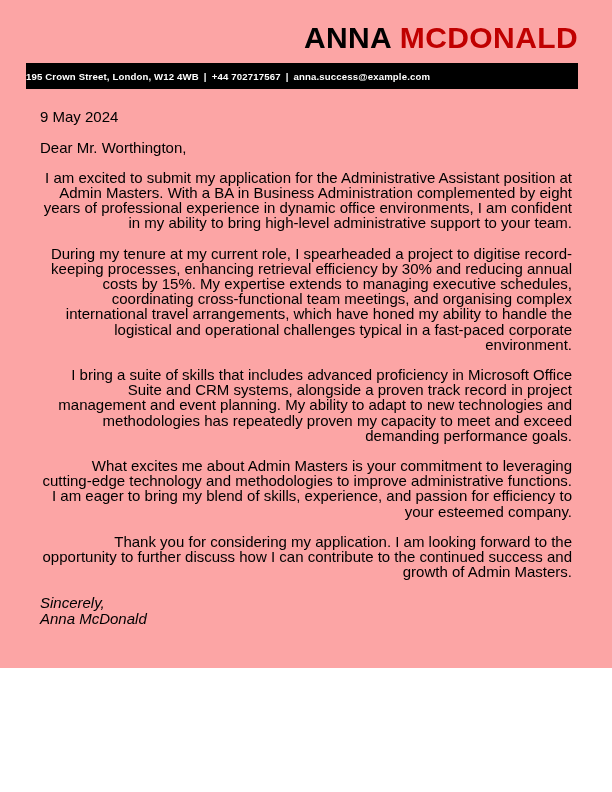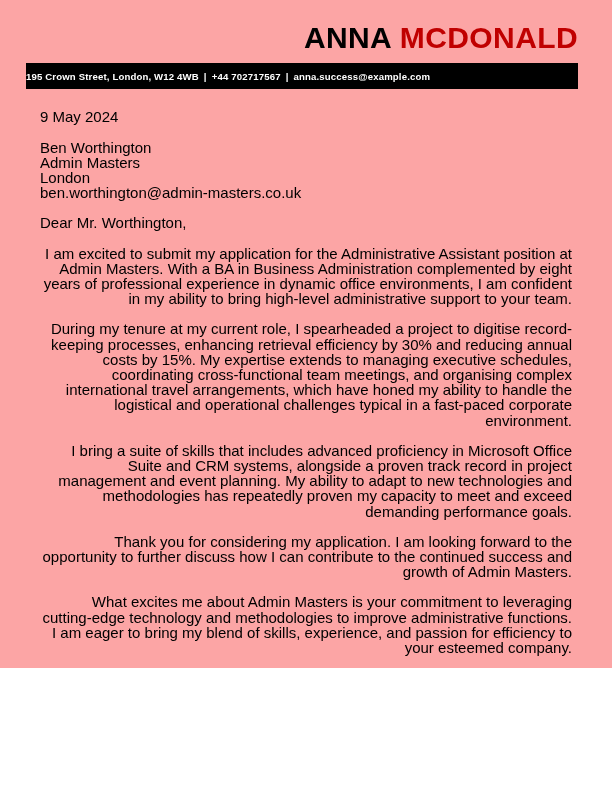--- a/index.html
+++ b/index.html
@@ -103,34 +103,28 @@
     <span class="sep">|</span>
     <span>+44 702717567</span>
     <span class="sep">|</span>
     <span>anna.success@example.com</span>
   </div>
 
   <div class="body-wrap">
 
     <div class="date">9 May 2024</div>
 
-    <div class="recipient">
-      <div>Ben Worthington</div>
-      <div>Admin Masters</div>
-      <div>London</div>
-      <div>ben.worthington@admin-masters.co.uk</div>
-    </div>
 
     <div class="salutation">Dear Mr. Worthington,</div>
 
     <div class="para">I am excited to submit my application for the Administrative Assistant position at Admin Masters. With a BA in Business Administration complemented by eight years of professional experience in dynamic office environments, I am confident in my ability to bring high-level administrative support to your team.</div>
     <div class="para">During my tenure at my current role, I spearheaded a project to digitise record-keeping processes, enhancing retrieval efficiency by 30% and reducing annual costs by 15%. My expertise extends to managing executive schedules, coordinating cross-functional team meetings, and organising complex international travel arrangements, which have honed my ability to handle the logistical and operational challenges typical in a fast-paced corporate environment.</div>
     <div class="para">I bring a suite of skills that includes advanced proficiency in Microsoft Office Suite and CRM systems, alongside a proven track record in project management and event planning. My ability to adapt to new technologies and methodologies has repeatedly proven my capacity to meet and exceed demanding performance goals.</div>
+    <div class="para">What excites me about Admin Masters is your commitment to leveraging cutting-edge technology and methodologies to improve administrative functions. I am eager to bring my blend of skills, experience, and passion for efficiency to your esteemed company.</div>
     <div class="para">Thank you for considering my application. I am looking forward to the opportunity to further discuss how I can contribute to the continued success and growth of Admin Masters.</div>
-    <div class="para">What excites me about Admin Masters is your commitment to leveraging cutting-edge technology and methodologies to improve administrative functions. I am eager to bring my blend of skills, experience, and passion for efficiency to your esteemed company.</div>
 
     <div class="closing">
       <div>Sincerely,</div>
       <div>Anna McDonald</div>
     </div>
 
   </div>
 </div>
 
 </body></html>

